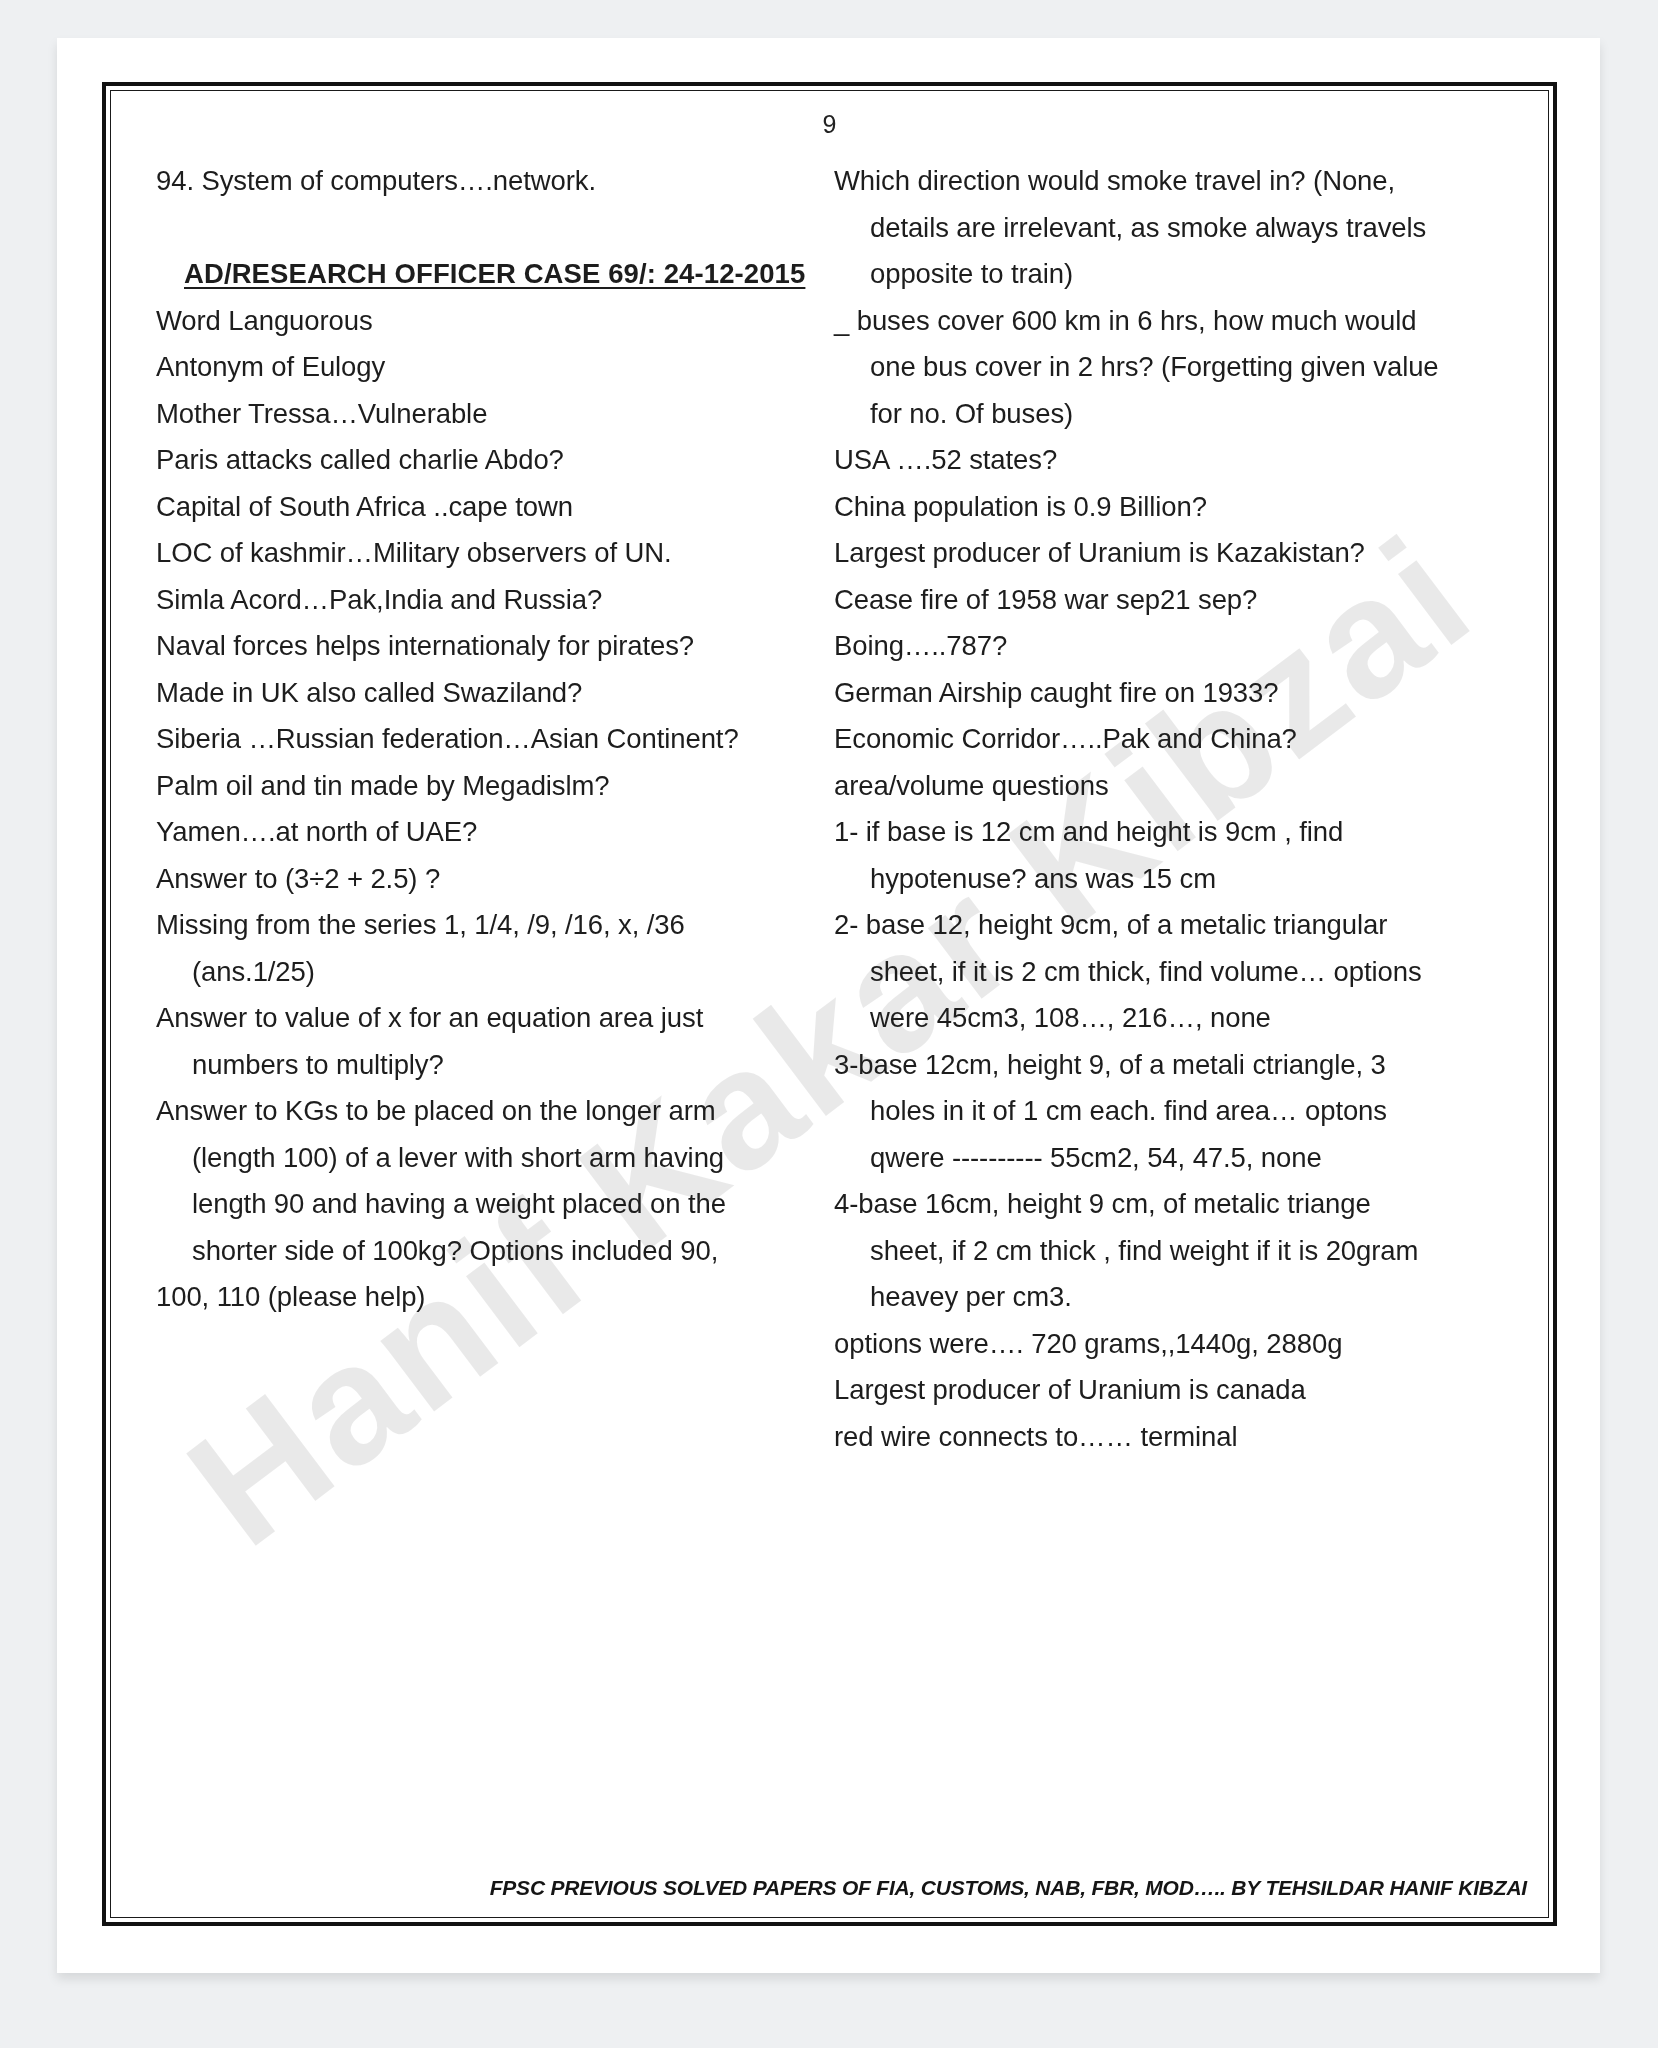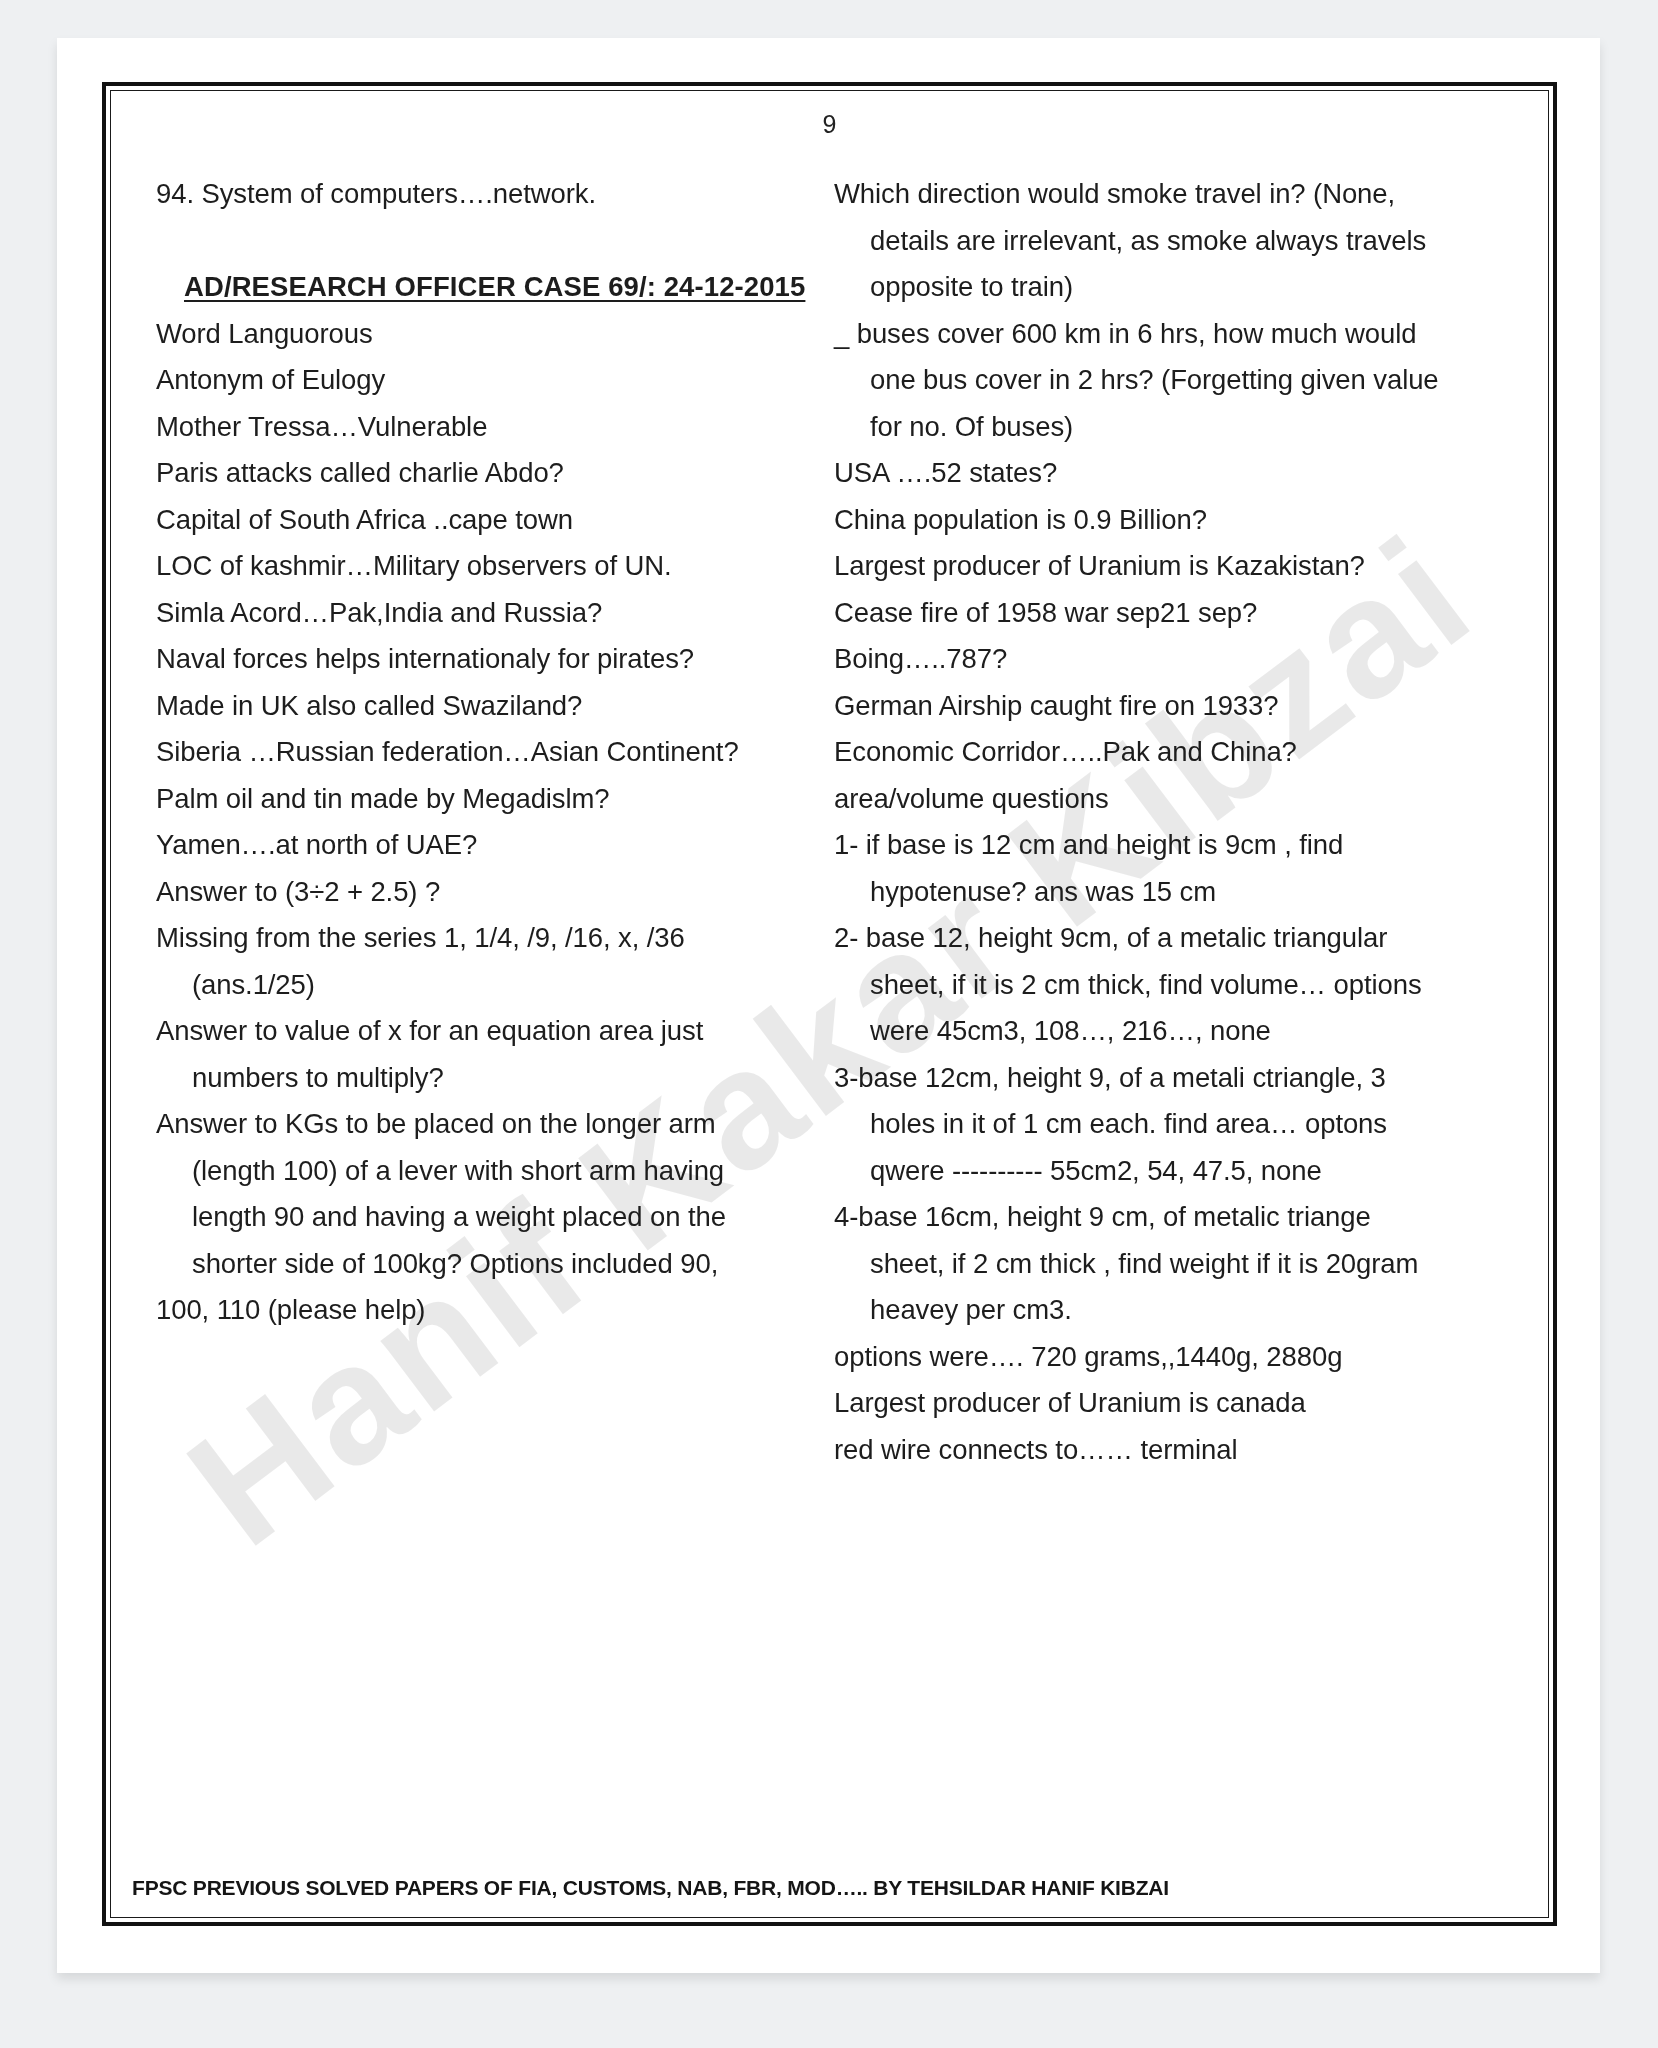--- a/index.html
+++ b/index.html
@@ -101,21 +101,20 @@
     left: 28px;
     right: 22px;
     bottom: 86px;
     display: flex;
     flex-direction: row;
     align-items: flex-start;
   }
 
   .column {
     box-sizing: border-box;
-    margin-top: 13px;
   }
   #left-column  { width: 690px; padding-left: 22px; padding-right: 4px; }
   #right-column { width: 700px; padding-left: 10px; }
 
   .line {
     font-size: 27.5px;
     line-height: 46.5px;
     color: #1d1d1d;
     white-space: pre-wrap;
     font-family: "Liberation Sans", sans-serif;
@@ -135,23 +134,25 @@
   #footer {
     position: absolute;
     left: 26px;
     right: 26px;
     bottom: 22px;
     z-index: 3;
   }
   #footer-text {
     font-size: 21px;
     font-weight: 700;
+    font-style: italic;
     color: #151515;
     letter-spacing: -0.2px;
     font-family: "Liberation Sans", sans-serif;
+    text-align: right;
   }
 </style>
 </head>
 <body>
 
 <div id="page-sheet">
 
   <div id="page-frame">
     <div id="page-frame-inner"></div>
 

